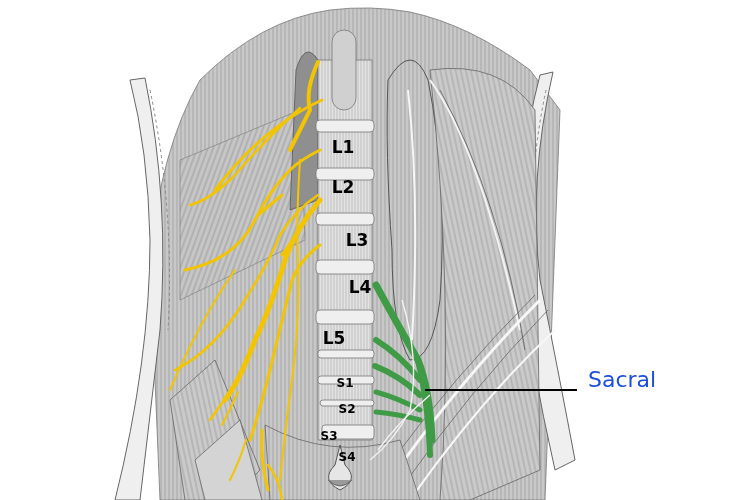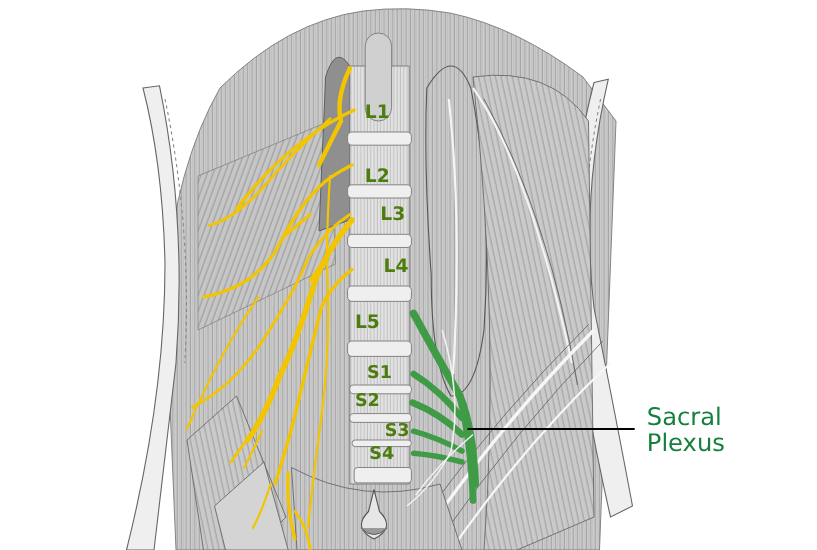--- a/index.html
+++ b/index.html
@@ -1,21 +1,21 @@
 <!DOCTYPE html>
 <html><head>
 <meta charset="utf-8">
 <style>
   html, body { margin: 0; padding: 0; background: #ffffff; }
   body { width: 743px; height: 500px; overflow: hidden; position: relative; font-family: "DejaVu Sans", sans-serif; }
   #stage { position: absolute; left: 0; top: 0; width: 743px; height: 500px; }
-  .vlabel { position: absolute; color: #4d7c0f; font-weight: bold; transform: translate(-50%, -50%); white-space: nowrap; }
+  .vlabel { position: absolute; color: #000000; font-weight: bold; transform: translate(-50%, -50%); white-space: nowrap; margin-top: 45px; }
   .vlabel.lumbar { font-size: 17px; }
-  .vlabel.sacral { font-size: 16px; }
-  .callout-text { position: absolute; left: 588px; top: 368px; font-size: 22px; line-height: 24px; color: #15803d; font-family: "DejaVu Sans", sans-serif; }
+  .vlabel.sacral { font-size: 12px; }
+  .callout-text { position: absolute; left: 588px; top: 368px; font-size: 22px; line-height: 24px; color: #1d4ed8; font-family: "DejaVu Sans", sans-serif; }
   .callout-text span { display: block; }
 </style>
 </head>
 <body>
 
 <div id="stage">
   <svg width="743" height="500" viewBox="0 0 743 500">
     <defs>
       <pattern id="fibersV" width="4" height="8" patternUnits="userSpaceOnUse">
         <rect width="4" height="8" fill="#cfcfcf"></rect>
@@ -132,27 +132,26 @@
     <g fill="none" stroke="#f2f2f2" stroke-width="1.4">
       <path d="M402 300 Q420 360 410 410 Q395 440 370 460"></path>
       <path d="M430 395 Q400 420 378 450"></path>
     </g>
 
     <line x1="425" y1="390" x2="577" y2="390" stroke="#000" stroke-width="2"></line>
   </svg>
 
   
   <div class="vlabel lumbar" style="left:343px;top:102px">L1</div>
-  <div class="vlabel lumbar" style="left:343px;top:160px">L2</div>
+  <div class="vlabel lumbar" style="left:343px;top:142px">L2</div>
   <div class="vlabel lumbar" style="left:357px;top:195px">L3</div>
   <div class="vlabel lumbar" style="left:360px;top:242px">L4</div>
   <div class="vlabel lumbar" style="left:334px;top:293px">L5</div>
   <div class="vlabel sacral" style="left:345px;top:338px">S1</div>
-  <div class="vlabel sacral" style="left:334px;top:364px">S2</div>
-  <div class="vlabel sacral" style="left:361px;top:391px">S3</div>
+  <div class="vlabel sacral" style="left:347px;top:364px">S2</div>
+  <div class="vlabel sacral" style="left:329px;top:391px">S3</div>
   <div class="vlabel sacral" style="left:347px;top:412px">S4</div>
 
   
   <div class="callout-text">
     <span>Sacral</span>
-    <span>Plexus</span>
   </div>
 </div>
 
 </body></html>

